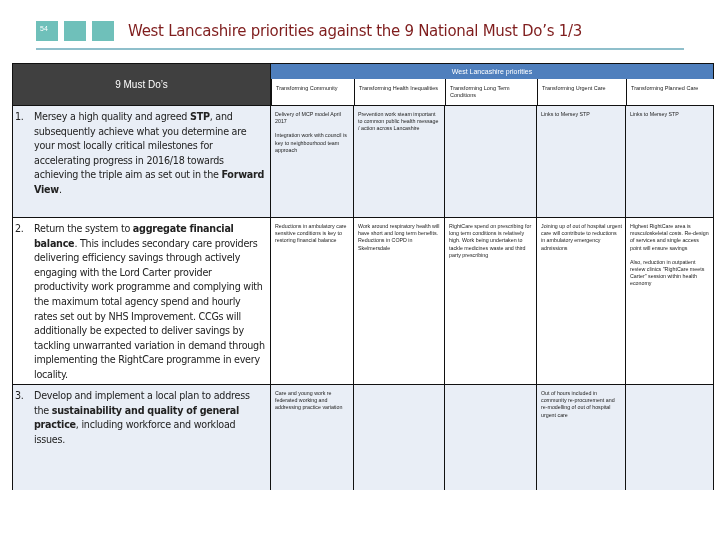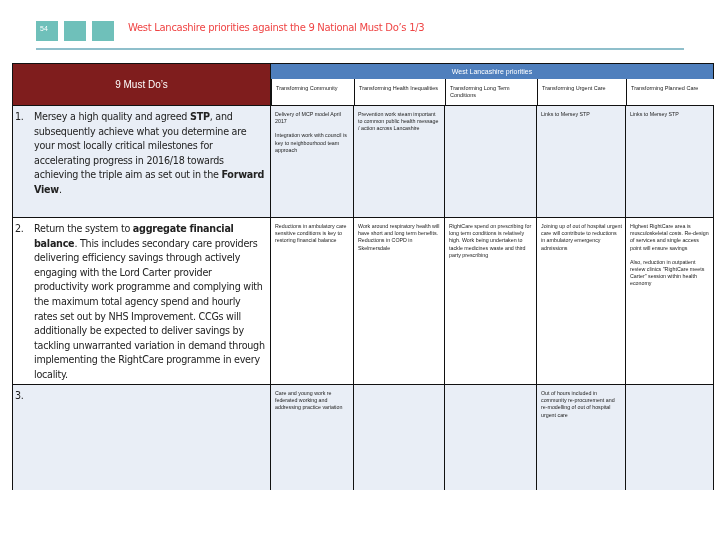--- a/index.html
+++ b/index.html
@@ -4,26 +4,26 @@
   <style>
     html, body { margin: 0; padding: 0; background: #ffffff; }
     body { width: 720px; height: 540px; position: relative; overflow: hidden; font-family: "Liberation Sans", sans-serif; }
 
     .sq { position: absolute; top: 21px; width: 22px; height: 20px; background: #6fc0ba; }
     .sq1 { left: 36px; }
     .sq2 { left: 64px; }
     .sq3 { left: 92px; }
     .pagenum { color: #ffffff; font-size: 7px; padding: 4px 0 0 4px; font-family: "Liberation Sans", sans-serif; }
 
-    .title { position: absolute; left: 128px; top: 22px; font-size: 10px; color: #ef4444; font-family: "DejaVu Sans", sans-serif; letter-spacing: -0.3px; white-space: nowrap; }
+    .title { position: absolute; left: 128px; top: 22px; font-size: 15px; color: #7f1d1d; font-family: "DejaVu Sans", sans-serif; letter-spacing: -0.3px; white-space: nowrap; }
     .rule { position: absolute; left: 36px; top: 48px; width: 648px; height: 2px; background: #8fbfcb; }
 
     .tbl { position: absolute; left: 12px; top: 63px; width: 702px; height: 427px; border: 1px solid #111; box-sizing: border-box; }
 
-    .hdr-left { position: absolute; left: 0; top: 0; width: 258px; height: 41px; background: #7f1d1d; border-right: 1px solid #111; box-sizing: border-box; color: #fff; font-size: 10px; display: flex; align-items: center; justify-content: center; padding-top: 0; }
+    .hdr-left { position: absolute; left: 0; top: 0; width: 258px; height: 41px; background: #404040; border-right: 1px solid #111; box-sizing: border-box; color: #fff; font-size: 10px; display: flex; align-items: center; justify-content: center; padding-top: 0; }
     .hdr-right { position: absolute; left: 258px; top: 0; right: 0; height: 15px; background: #4f7fbd; color: #fff; font-size: 7px; display: flex; align-items: center; justify-content: center; }
 
     .colhdr { position: absolute; top: 15px; height: 26px; background: #ffffff; font-size: 5.5px; color: #222; padding: 6px 3px 0 4px; box-sizing: border-box; line-height: 7px; border-left: 1px solid #111; }
 
     .row { position: absolute; left: 0; right: 0; border-top: 1.5px solid #111; box-sizing: border-box; }
     .row.r1 { top: 41px; height: 112px; background: #e9eef6; }
     .row.r2 { top: 153px; height: 167px; background: #ffffff; }
     .row.r3 { top: 320px; height: 106px; background: #e9eef6; }
 
     .mustdo { position: absolute; left: 0; top: 0; width: 258px; height: 100%; border-right: 1px solid #111; box-sizing: border-box; font-size: 9.6px; line-height: 14.6px; color: #222; padding: 4px 4px 0 21px; font-family: "DejaVu Sans", sans-serif; letter-spacing: -0.25px; }
@@ -102,20 +102,21 @@
       </div>
     <div class="cell c5">
         <p>Highest RightCare area is musculoskeletal costs. Re-design of services and single access point will ensure savings</p>
         <p>Also, reduction in outpatient review clinics "RightCare meets Carter" session within health economy</p>
       </div>
   </div>
 
   <div class="row r3">
     <div class="mustdo">
       <span class="num">3.</span>
+      <span class="parts"><span>Develop and implement a local plan to address the </span><b>sustainability and quality of general practice</b><span>, including workforce and workload issues.</span></span>
     </div>
     <div class="cell c1">
         <p>Care and young work re federated working and addressing practice variation</p>
       </div>
     <div class="cell c2"></div>
     <div class="cell c3"></div>
     <div class="cell c4">
         <p>Out of hours included in community re-procurement and re-modelling of out of hospital urgent care</p>
       </div>
     <div class="cell c5"></div>

